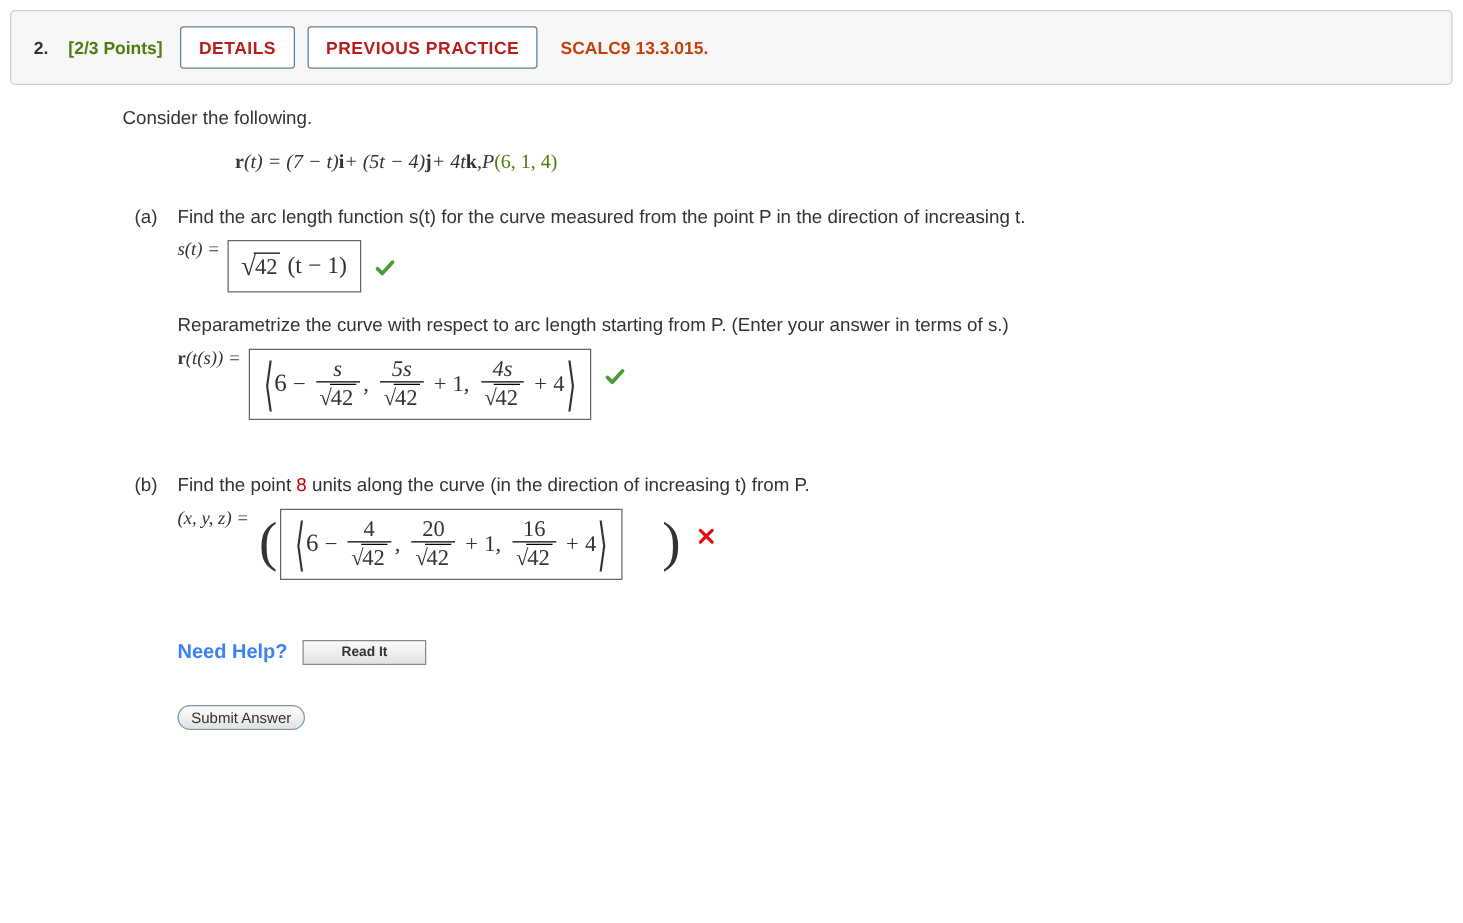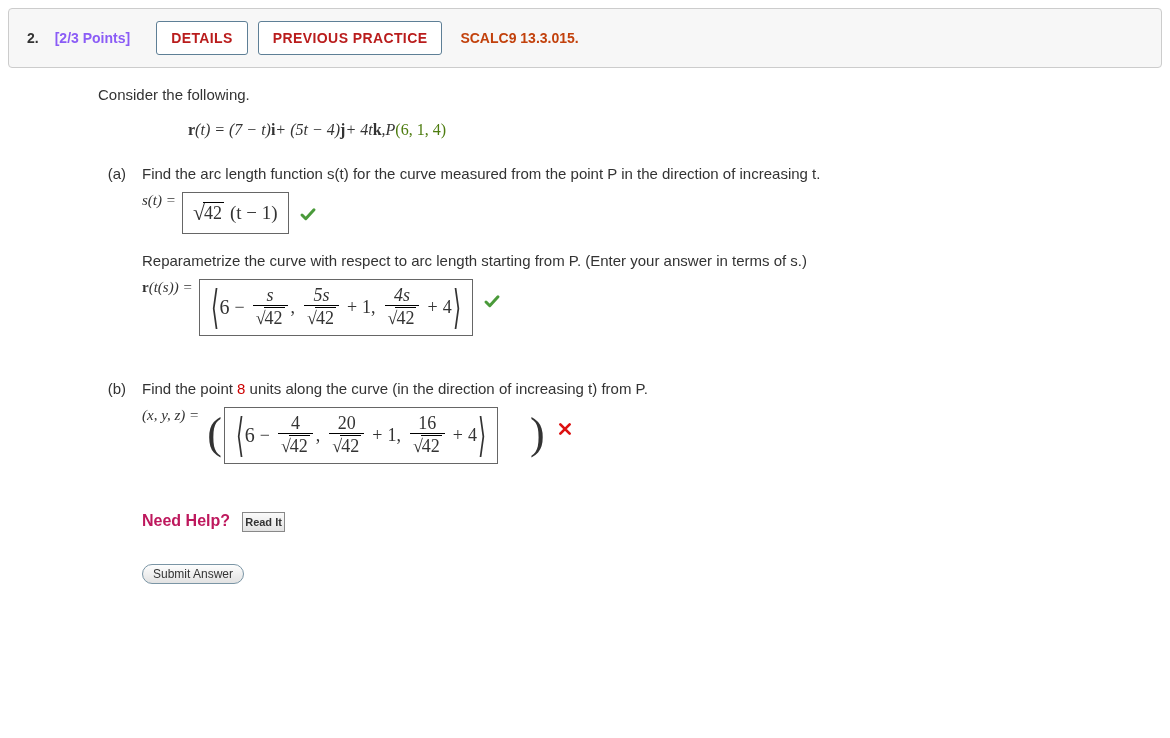--- a/index.html
+++ b/index.html
@@ -30,22 +30,22 @@
   .header-row + .header-row {
     margin-top: 14px;
   }
   .qnum {
     font-weight: bold;
     color: #333;
     margin-right: 6px;
   }
   .points {
     font-weight: bold;
-    color: #8b5cf6;
-    margin-right: 16px;
+    color: #4d7c0f;
+    margin-right: 4px;
   }
   .btn {
     display: inline-flex;
     align-items: center;
     border: 1.5px solid #5e7f96;
     color: #b91c1c;
     background: #fff;
     border-radius: 3px;
     padding: 8px 14px;
     font-weight: 600;
@@ -113,33 +113,33 @@
     margin-left: 10px;
     position: relative;
     top: 14px;
   }
   .mark-icon.inline-right { top: 14px; }
   .red8 { color: #c00; }
   .need-help {
     margin: 48px 0 14px 0;
   }
   .need-help-label {
-    color: #be185d;
+    color: #3b82f6;
     font-weight: bold;
     font-size: 16px;
     margin-right: 8px;
   }
   .read-it {
     display: inline-block;
     border: 1px solid #888;
     background: #eee;
     background: linear-gradient(#fafafa, #e3e3e3);
     font-size: 11px;
     font-weight: bold;
-    padding: 3px 2px;
+    padding: 3px 30px;
     vertical-align: middle;
     cursor: pointer;
   }
   .submit-btn {
     display: inline-block;
     border: 1px solid #7a95a5;
     background: linear-gradient(#fdfdfd, #e2e2e2);
     font-size: 12px;
     padding: 2px 10px;
     border-radius: 10px;

